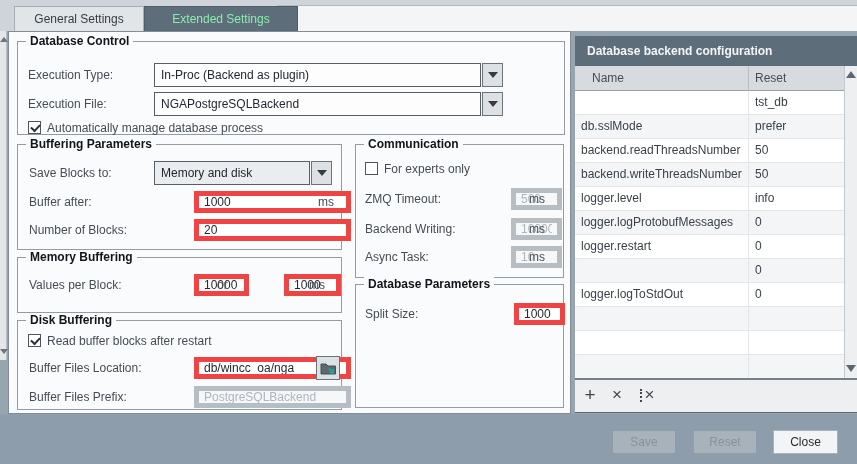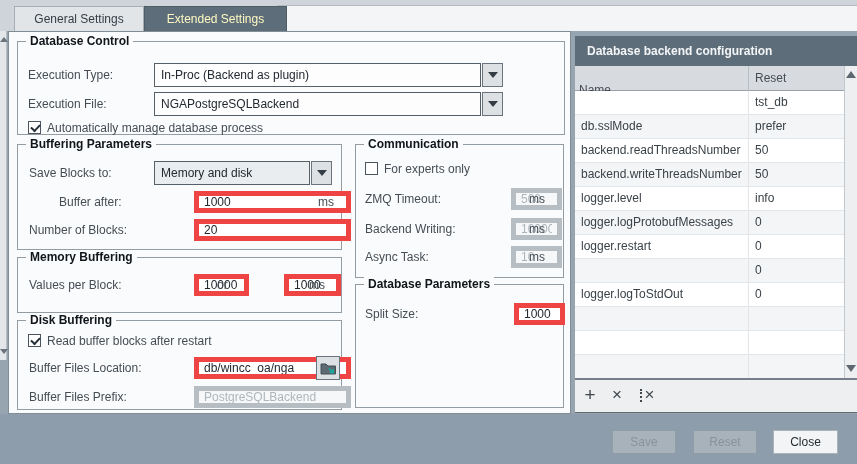--- a/index.html
+++ b/index.html
@@ -4,21 +4,21 @@
 <style>
   * { margin:0; padding:0; box-sizing:border-box; font-family:"Liberation Sans", sans-serif; }
   body { background:#7f8f9d; }
   #screen { position:relative; width:857px; height:464px; background:#97a5b1; overflow:hidden; font-size:12px; }
 
   
   .topbar { position:absolute; left:0; top:0; width:857px; height:31px; background:#ced4d9; }
   .topbar-strip { position:absolute; left:277px; top:5px; width:580px; height:26px; background:#f3f5f6; border-top:1px solid #b3bbc1; }
   .tab { position:absolute; top:6px; height:25px; text-align:center; line-height:24px; cursor:default; }
   .tab-active { left:14px; width:130px; background:#e2e5e8; border:1px solid #a6aeb5; border-bottom:none; color:#353c43; }
-  .tab-inactive { left:144px; width:143px; background:#5d6d79; border:1px solid #4e5d68; border-bottom:none; color:#fef9c3; }
+  .tab-inactive { left:144px; width:154px; background:#5d6d79; border:1px solid #4e5d68; border-bottom:none; color:#86efac; }
 
   
   .left-scrollbar { position:absolute; left:0; top:31px; width:7px; height:329px; background:#e3e7ea; border-right:1px solid #b6bec4; }
   .lsb-up, .lsb-down { position:absolute; left:0; width:7px; height:9px; }
   .lsb-up { top:4px; } .lsb-down { bottom:4px; }
   .tri-up-s { width:0; height:0; border-left:4px solid transparent; border-right:4px solid transparent; border-bottom:5px solid #6b747c; margin:2px auto 0; }
   .tri-down-s { width:0; height:0; border-left:4px solid transparent; border-right:4px solid transparent; border-top:5px solid #6b747c; margin:2px auto 0; }
 
   
   .left-panel { position:absolute; left:8px; top:31px; width:563px; height:383px; background:#fafbfc; border:1px solid #828c94; }
@@ -33,21 +33,21 @@
   .tri-down { width:0; height:0; border-left:5px solid transparent; border-right:5px solid transparent; border-top:6px solid #343d45; margin:8px auto 0; }
   .cb { position:absolute; width:13px; height:13px; background:#fff; border:1px solid #4c555d; }
   .cb.checked::after { content:""; position:absolute; left:2px; top:2px; width:7px; height:4px; border-left:2px solid #272f36; border-bottom:2px solid #272f36; transform:rotate(-47deg); }
   .browse-btn { position:absolute; width:24px; height:24px; background:#dde1e4; border:1px solid #6b747c; cursor:default; text-align:center; padding-top:4px; }
 
   
   .right-panel { position:absolute; left:575px; top:36px; width:282px; height:377px; background:#fff; }
   .rp-header { position:absolute; left:0; top:0; width:282px; height:30px; background:#5d6d79; color:#f3f5f7; font-weight:bold; line-height:30px; padding-left:12px; }
   .rp-table { position:absolute; left:0; top:30px; width:282px; height:312px; background:#fff; overflow:hidden; }
   .thead { position:absolute; left:0; top:0; width:269px; height:25px; background:#d7dbdf; border-bottom:1px solid #9aa1a8; color:#454d54; }
-  .thead .hname { position:absolute; left:0; top:12px; width:173px; height:17px; line-height:24px; padding-left:4px; }
+  .thead .hname { position:absolute; left:0; top:0; width:173px; height:17px; line-height:24px; padding-left:17px; }
   .thead .hvalue { position:absolute; left:173px; top:0; width:96px; height:25px; line-height:24px; padding-left:6px; border-left:1px solid #b6bdc3; }
   .trows { position:absolute; left:0; top:25px; width:269px; }
   .trow { position:relative; width:269px; height:24px; background:#fff; border-bottom:1px solid #e2e6e9; }
   .trow.alt { background:#f3f5f7; }
   .tcell { position:absolute; top:0; height:24px; line-height:23px; color:#3a4248; white-space:nowrap; overflow:hidden; }
   .tname { left:0; width:173px; padding-left:6px; }
   .tvalue { left:173px; width:96px; padding-left:6px; border-left:1px solid #e2e6e9; }
   .rp-scrollbar { position:absolute; right:0; top:0; width:13px; height:312px; background:#edeff1; border-left:1px solid #c2c9ce; }
   .rsb-up, .rsb-down { position:absolute; left:0; width:12px; height:14px; }
   .rsb-up { top:2px; } .rsb-down { bottom:2px; }
@@ -107,21 +107,21 @@
       <div class="lbl" style="left:29px; top:79px;">Automatically manage database process</div>
     </div>
 
     <div class="fs" style="left:8px; top:112px; width:325px; height:106px;">
       <div class="fs-legend">Buffering Parameters</div>
       <div class="lbl" style="left:11px; top:21px;">Save Blocks to:</div>
       <div class="combo-field gray" style="left:136px; top:16px; width:156px;">Memory and disk</div>
       <div class="combo-btn" style="left:293px; top:16px;">
           <div class="tri-down"></div>
         </div>
-      <div class="lbl" style="left:11px; top:50px;margin-left:30px;">Buffer after:</div>
+      <div class="lbl" style="left:11px; top:50px;">Buffer after:</div>
       <input class="txt" style="left: 136px; top: 46px; width: 157px;" value="1000">
       <div class="lbl" style="left:300px; top:50px;">ms</div>
       <div class="lbl" style="left:11px; top:78px;">Number of Blocks:</div>
       <input class="txt" style="left: 136px; top: 74px; width: 157px;" value="20">
     </div>
 
     <div class="fs" style="left:8px; top:225px; width:325px; height:56px;">
       <div class="fs-legend">Memory Buffering</div>
       <div class="lbl" style="left:11px; top:20px;">Values per Block:</div>
       <input class="txt" style="left: 136px; top: 16px; width: 55px;" value="10000">

